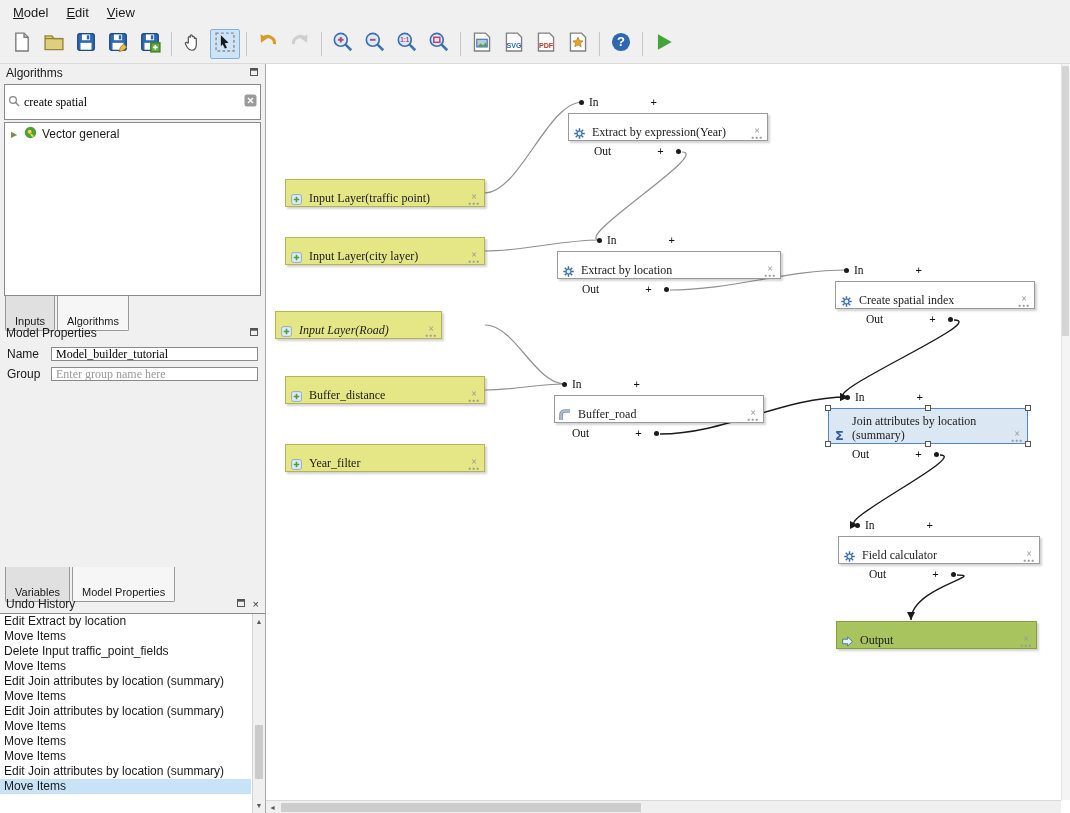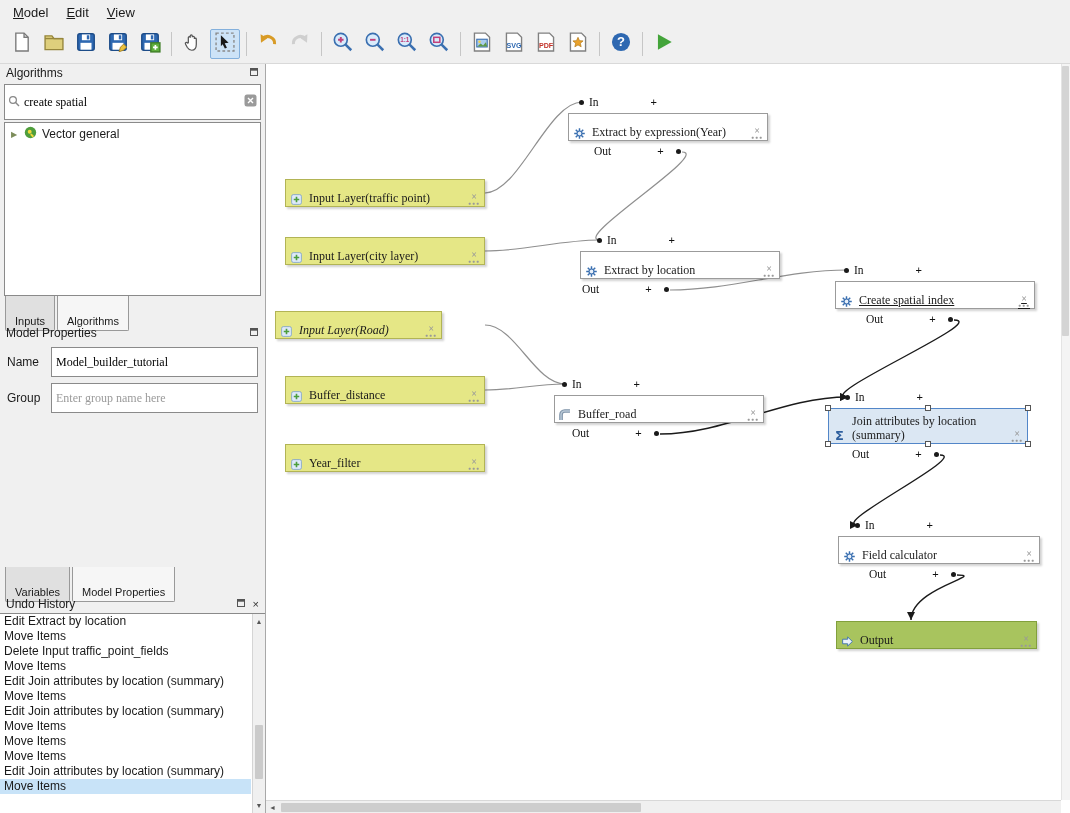--- a/index.html
+++ b/index.html
@@ -23,21 +23,21 @@
 .searchbox input{flex:1;border:none;outline:none;font-family:"Liberation Serif",serif;font-size:12px;height:16px;min-width:0;background:transparent}
 .treebox{height:174px;margin:0 4px;background:#fff;border:1px solid #8a8a8a;overflow:hidden;flex:0 0 auto}
 .tree-item{display:flex;align-items:center;gap:5px;padding:3px 4px;font-size:12px}
 .expander{font-size:8px;color:#7c8c5a;width:10px;text-align:center}
 .tabs{display:flex;padding:0 5px;height:20px;align-items:flex-start;gap:2px;flex:0 0 auto}
 .tab{font-size:11px;padding:19px 9px 3px;border:1px solid #999;border-top:none;background:#e0e0e0;border-radius:0 0 2px 2px;white-space:nowrap}
 .tab.active{background:#f6f6f6}
 .mp-fields{flex:0 0 auto;padding-top:2px}
 .mp-field{display:flex;align-items:center;gap:7px;padding:3px 7px}
 .mp-field label{font-size:12px;width:37px;flex:0 0 auto}
-.mp-field input{flex:1;height:30px;border:1px solid #8a8a8a;background:#fff;font-family:"Liberation Serif",serif;font-size:12px;padding:0 4px;outline:none;min-width:0}
+.mp-field input{flex:1;height:14px;border:1px solid #8a8a8a;background:#fff;font-family:"Liberation Serif",serif;font-size:12px;padding:0 4px;outline:none;min-width:0}
 .mp-field input::placeholder{color:#9a9a9a}
 .mp-filler{flex:1}
 .undo-list{height:200px;flex:0 0 auto;background:#fff;border-top:1px solid #8a8a8a;position:relative;overflow:hidden}
 .undo-item{height:15px;line-height:15px;font-size:12px;padding-left:4px;white-space:nowrap;margin-right:14px;overflow:hidden}
 .undo-item.selected{background:#c8e3f8}
 .undo-scroll{position:absolute;top:0;right:0;bottom:0;width:13px;background:#f0f0f0;border-left:1px solid #d5d5d5;display:flex;flex-direction:column;align-items:center;justify-content:space-between;padding:1px 0;font-size:7px;color:#666}
 .undo-thumb{position:absolute;top:56%;left:2px;width:8px;height:27%;background:#cbcbcb;border-radius:1px}
 .canvas{flex:1;position:relative;background:#fff;overflow:hidden}
 .edges-layer{position:absolute;left:0;top:0;right:0;bottom:0;pointer-events:none}
 .node{position:absolute;display:flex;align-items:flex-end;padding:0 3px 0 2px;border:1px solid var(--algo-border,#9b9b9b);background:var(--algo-fill,#fff);font-family:"Liberation Serif",serif;font-size:12px;box-shadow:1.5px 1.5px 2px rgba(0,0,0,.18)}
@@ -368,21 +368,21 @@
               <rect x="2" y="2" width="12" height="12" rx="2" fill="#dfeafa" stroke="#7aa0cc"></rect>
               <path d="M8 4.6v6.8M4.6 8h6.8" stroke="#4c9e3c" stroke-width="2"></path>
             </svg>
           </span>
           <span class="n-label">Input Layer(city layer)</span>
           <span class="n-right">
             <span class="n-x">×</span>
             <span class="n-dots">●●●</span>
           </span>
         </div>
-        <div class="node algorithm" style="left: 291px; top: 187px; width: 200px; height: 28px; margin-left: 23px;">
+        <div class="node algorithm" style="left: 291px; top: 187px; width: 224px; height: 28px;">
           <span class="n-icon">
             <svg width="13" height="13" viewBox="0 0 16 16">
               <g stroke="#3a6fb0" stroke-width="1.8">
                 <path d="M8 1.5v13M1.5 8h13M3.4 3.4l9.2 9.2M12.6 3.4L3.4 12.6"></path>
               </g>
               <circle cx="8" cy="8" r="3" fill="#e8f0fa" stroke="#3a6fb0" stroke-width="1.3"></circle>
             </svg>
           </span>
           <span class="n-label">Extract by location</span>
           <span class="n-right">
@@ -393,21 +393,21 @@
         <div class="io-row io-in" style="left: 331px; top: 170px;">
           <span class="io-dot"></span>
           <span>In</span>
           <span class="io-plus">+</span>
         </div>
         <div class="io-row io-out" style="left: 316px; top: 219px;">
           <span>Out</span>
           <span class="io-plus">+</span>
           <span class="io-dot"></span>
         </div>
-        <div class="node algorithm" style="left: 569px; top: 217px; width: 200px; height: 28px; text-decoration: underline;">
+        <div class="node algorithm" style="left: 569px; top: 217px; width: 200px; height: 28px;">
           <span class="n-icon">
             <svg width="13" height="13" viewBox="0 0 16 16">
               <g stroke="#3a6fb0" stroke-width="1.8">
                 <path d="M8 1.5v13M1.5 8h13M3.4 3.4l9.2 9.2M12.6 3.4L3.4 12.6"></path>
               </g>
               <circle cx="8" cy="8" r="3" fill="#e8f0fa" stroke="#3a6fb0" stroke-width="1.3"></circle>
             </svg>
           </span>
           <span class="n-label">Create spatial index</span>
           <span class="n-right">

